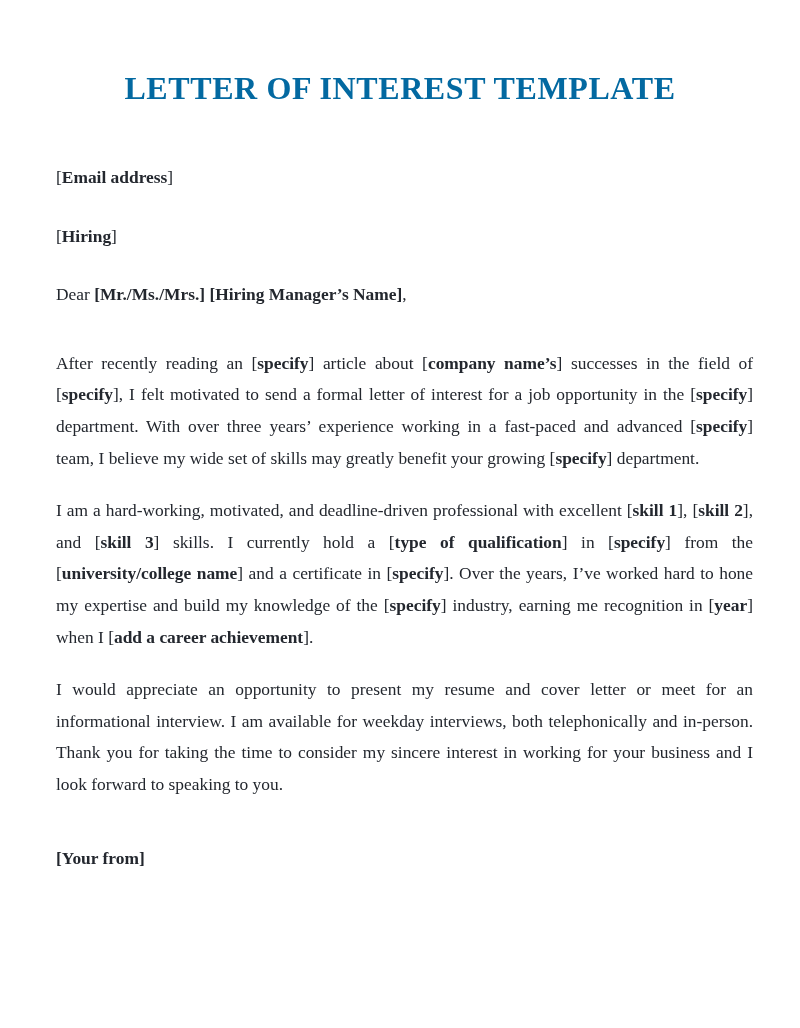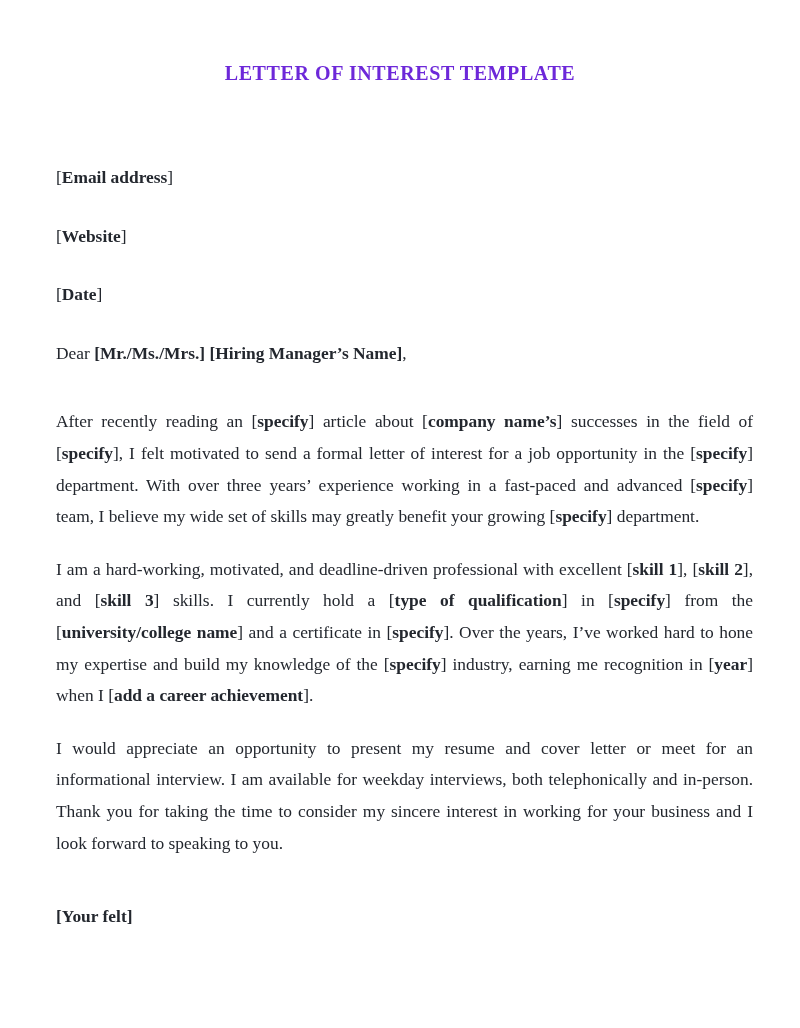--- a/index.html
+++ b/index.html
@@ -25,23 +25,23 @@
   }
 
   .doc-title {
     position: absolute;
     top: 48px;
     left: 0;
     width: 800px;
     text-align: center;
     font-family: "Liberation Serif", "DejaVu Serif", serif;
     font-weight: bold;
-    font-size: 20px;
+    font-size: 32px;
     letter-spacing: 0.6px;
-    color: #6d28d9;
+    color: #0369a1;
     line-height: 1.2;
   }
 
   .body-wrap {
     position: absolute;
     top: 162px;
     left: 56px;
     width: 697px;
   }
 
@@ -88,39 +88,38 @@
 <body>
 
 <div class="page">
 
   <h1 class="doc-title">LETTER OF INTEREST TEMPLATE</h1>
 
   <div class="body-wrap">
 
     <div id="header-lines">
         <p class="block line-block"><span class="brk">[</span><b class="ph">Email address</b><span class="brk">]</span></p>
-        <p class="block line-block"><span class="brk">[</span><b class="ph">Website</b><span class="brk">]</span></p>
-        <p class="block line-block"><span class="brk">[</span><b class="ph">Date</b><span class="brk">]</span></p>
+        <p class="block line-block"><span class="brk">[</span><b class="ph">Hiring</b><span class="brk">]</span></p>
       </div>
 
     <p class="block line-block">
       <span>Dear </span><b class="ph">[Mr./Ms./Mrs.]</b><span> </span><b class="ph">[Hiring Manager’s Name]</b><span>,</span>
     </p>
 
     <div class="spacer-sm"></div>
 
     <div id="paragraphs">
         <p class="block para"><span>After recently reading an </span><span class="brk">[</span><b class="ph">specify</b><span class="brk">]</span><span> article about </span><span class="brk">[</span><b class="ph">company name’s</b><span class="brk">]</span><span> successes in the field of </span><span class="brk">[</span><b class="ph">specify</b><span class="brk">]</span><span>, I felt motivated to send a formal letter of interest for a job opportunity in the </span><span class="brk">[</span><b class="ph">specify</b><span class="brk">]</span><span> department. With over three years’ experience working in a fast-paced and advanced </span><span class="brk">[</span><b class="ph">specify</b><span class="brk">]</span><span> team, I believe my wide set of skills may greatly benefit your growing </span><span class="brk">[</span><b class="ph">specify</b><span class="brk">]</span><span> department.</span></p>
         <p class="block para"><span>I am a hard-working, motivated, and deadline-driven professional with excellent </span><span class="brk">[</span><b class="ph">skill 1</b><span class="brk">]</span><span>, </span><span class="brk">[</span><b class="ph">skill 2</b><span class="brk">]</span><span>, and </span><span class="brk">[</span><b class="ph">skill 3</b><span class="brk">]</span><span> skills. I currently hold a </span><span class="brk">[</span><b class="ph">type of qualification</b><span class="brk">]</span><span> in </span><span class="brk">[</span><b class="ph">specify</b><span class="brk">]</span><span> from the </span><span class="brk">[</span><b class="ph">university/college name</b><span class="brk">]</span><span> and a certificate in </span><span class="brk">[</span><b class="ph">specify</b><span class="brk">]</span><span>. Over the years, I’ve worked hard to hone my expertise and build my knowledge of the </span><span class="brk">[</span><b class="ph">specify</b><span class="brk">]</span><span> industry, earning me recognition in </span><span class="brk">[</span><b class="ph">year</b><span class="brk">]</span><span> when I </span><span class="brk">[</span><b class="ph">add a career achievement</b><span class="brk">]</span><span>.</span></p>
         <p class="block para"><span>I would appreciate an opportunity to present my resume and cover letter or meet for an informational interview. I am available for weekday interviews, both telephonically and in-person. Thank you for taking the time to consider my sincere interest in working for your business and I look forward to speaking to you.</span></p>
       </div>
 
     <div class="spacer-md"></div>
 
 
     <div class="spacer-sm"></div>
 
     <p class="block line-block">
-      <b class="ph">[Your felt]</b>
+      <b class="ph">[Your from]</b>
     </p>
 
   </div>
 </div>
 
 </body></html>

